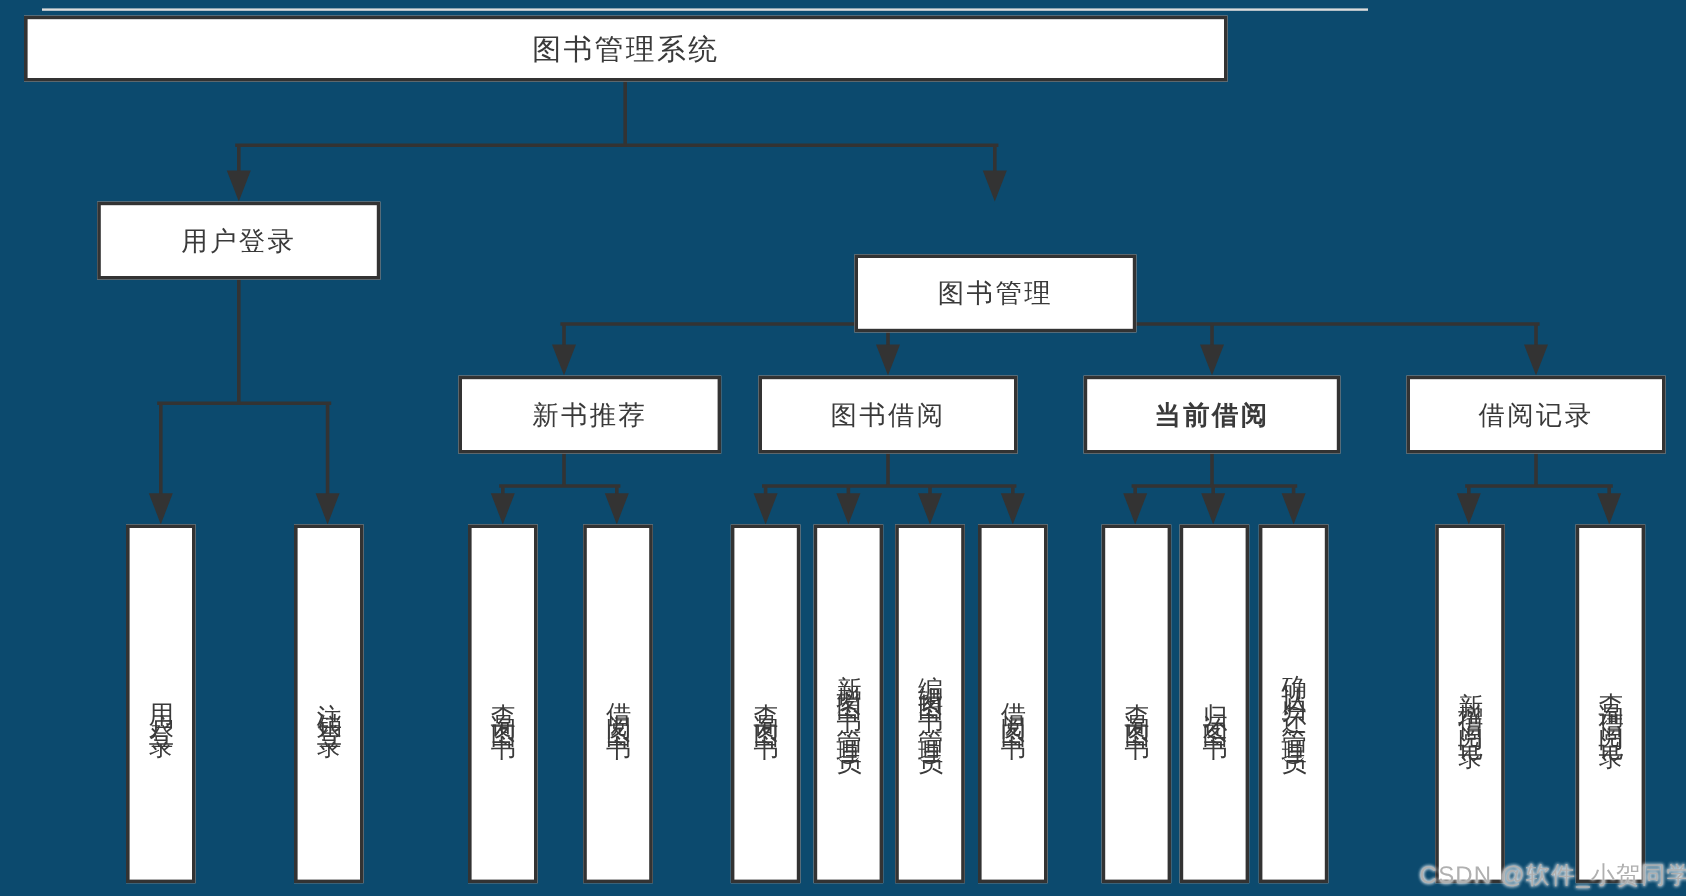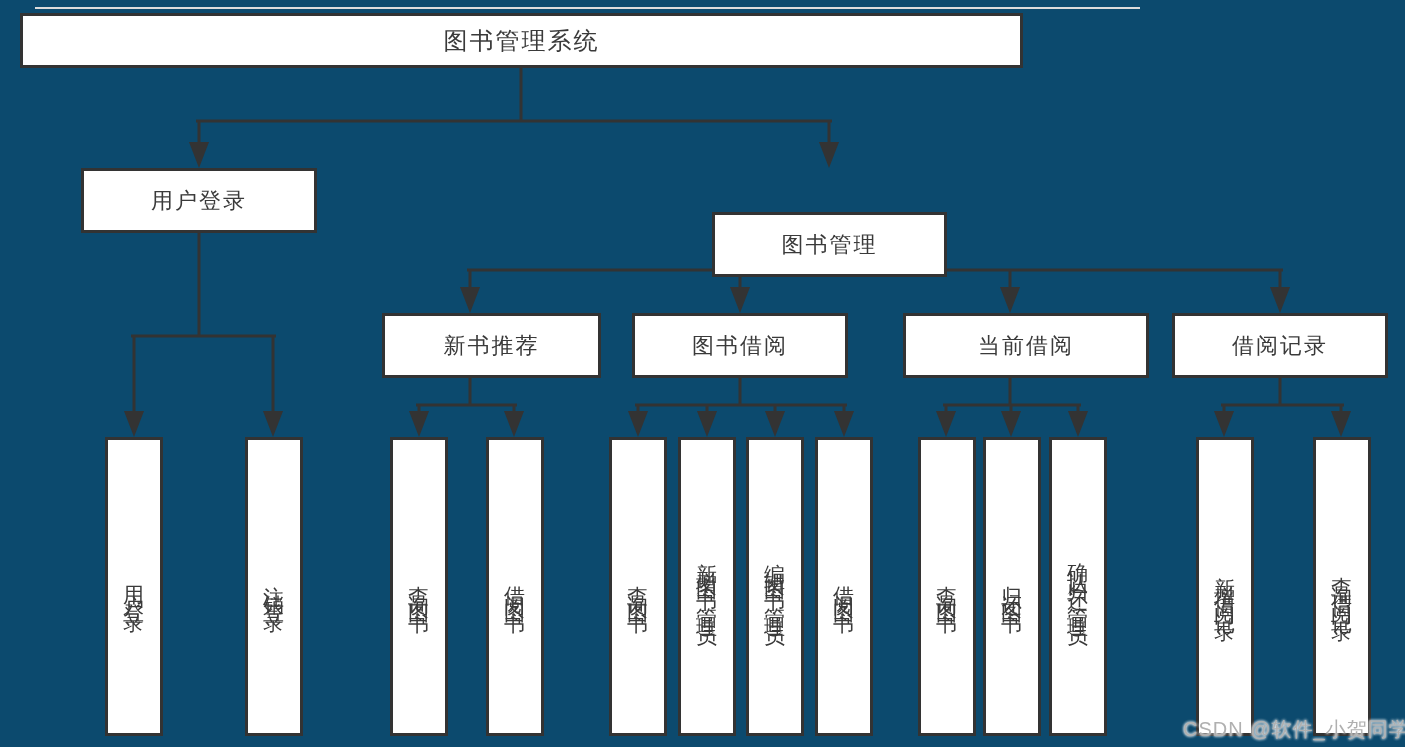--- a/index.html
+++ b/index.html
@@ -49,21 +49,21 @@
     letter-spacing: 9px;
     line-height: 1;
     white-space: nowrap;
   }
   
   #root-box        { left: 20px;  top: 13px;  width: 1003px; height: 55px; }
   #l2-user-login   { left: 81px;  top: 168px; width: 236px;  height: 65px; }
   #l2-book-mgmt    { left: 712px; top: 168px; width: 235px;  height: 65px; margin-top: 44px; }
   #l3-new-book     { left: 361px; top: 313px; width: 219px;  height: 65px; margin-left: 21px; }
   #l3-book-borrow  { left: 632px; top: 313px; width: 216px;  height: 65px; }
-  #l3-current      { left: 903px; top: 313px; width: 246px;  height: 65px; }
+  #l3-current      { left: 903px; top: 313px; width: 214px;  height: 65px; font-weight: bold; }
   #l3-records      { left: 1172px;top: 313px; width: 216px;  height: 65px; }
   .leaf { top: 437px; width: 58px; height: 299px; }
   #leaf-0  { left: 105px; }
   #leaf-1  { left: 245px; }
   #leaf-2  { left: 390px; }
   #leaf-3  { left: 486px; }
   #leaf-4  { left: 609px; }
   #leaf-5  { left: 678px; }
   #leaf-6  { left: 746px; }
   #leaf-7  { left: 815px; }

